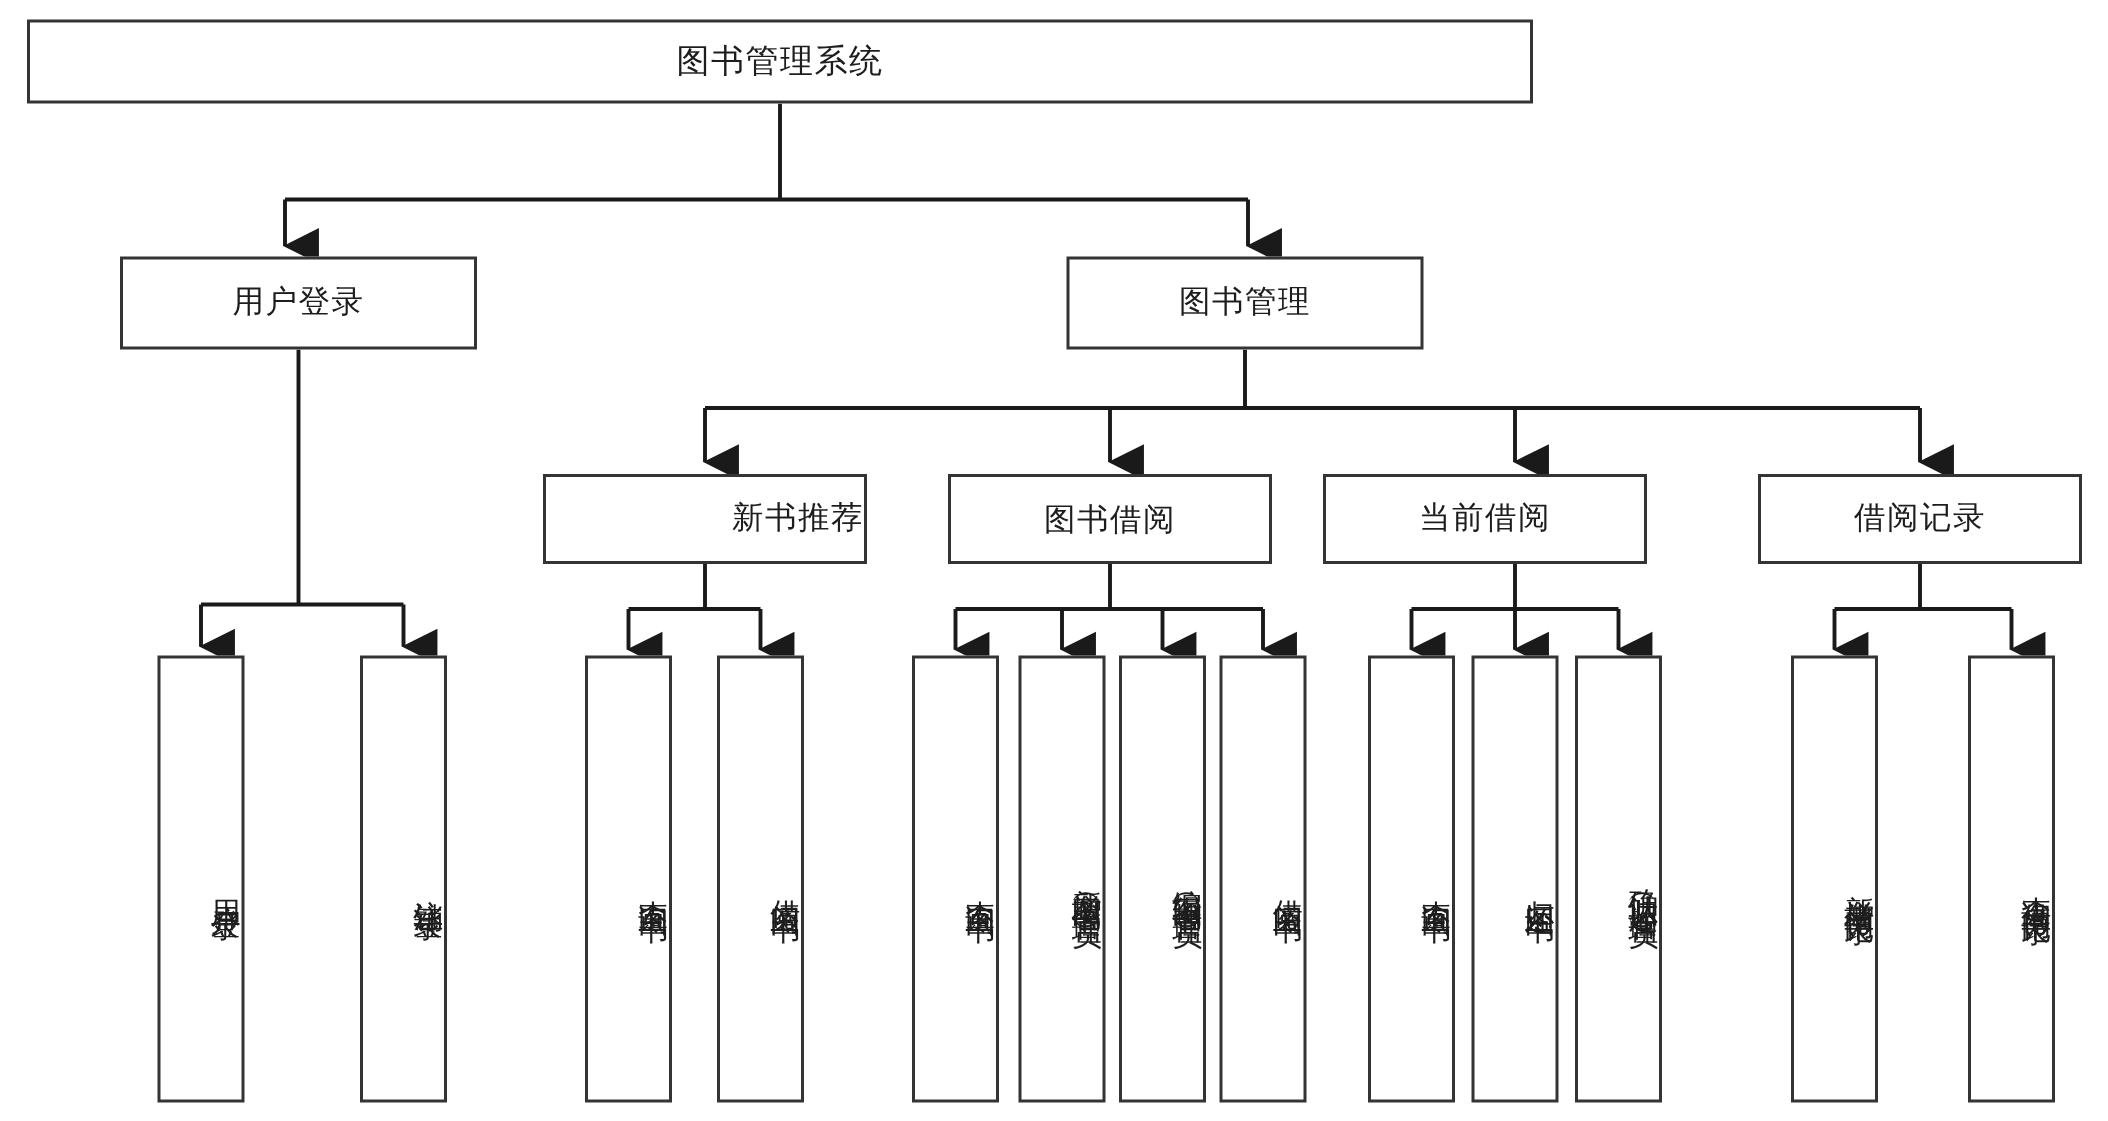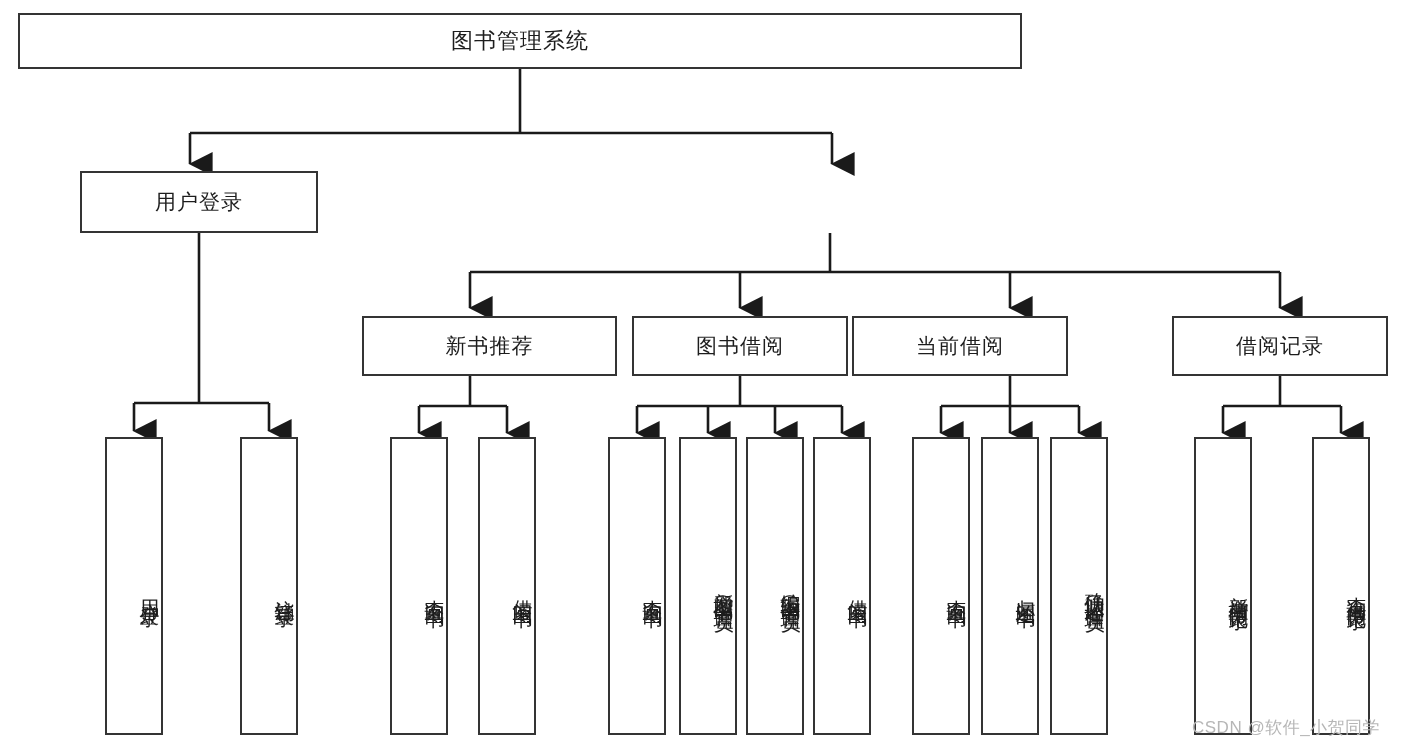--- a/index.html
+++ b/index.html
@@ -120,28 +120,31 @@
     </g>
   </svg>
 
   <div class="node node-h root" style="left:18px; top:13px; width:1004px; height:56px;">
     <span class="label">图书管理系统</span>
   </div>
 
   <div class="node node-h" style="left:80px; top:171px; width:238px; height:62px;">
     <span class="label">用户登录</span>
   </div>
+  <div class="node node-h" style="left:711px; top:171px; width:238px; height:62px;">
+    <span class="label">图书管理</span>
+  </div>
 
-  <div class="node node-h" style="left:362px; top:316px; width:255px; height:60px;">
+  <div class="node node-h" style="left:362px; top:316px; width:216px; height:60px;justify-content:flex-end;">
     <span class="label">新书推荐</span>
   </div>
   <div class="node node-h" style="left:632px; top:316px; width:216px; height:60px;font-family:Liberation Serif, serif;">
     <span class="label">图书借阅</span>
   </div>
-  <div class="node node-h" style="left:852px; top:316px; width:216px; height:60px;">
+  <div class="node node-h" style="left:882px; top:316px; width:216px; height:60px;">
     <span class="label">当前借阅</span>
   </div>
   <div class="node node-h" style="left:1172px; top:316px; width:216px; height:60px;text-align:center;">
     <span class="label">借阅记录</span>
   </div>
 
   <div class="node node-v" style="left:105px; top:437px; width:58px; height:298px;">
     <span class="label">用户登录</span>
   </div>
   <div class="node node-v" style="left:240px; top:437px; width:58px; height:298px;">
@@ -178,15 +181,14 @@
     <span class="label">确认归还（管理员）</span>
   </div>
 
   <div class="node node-v" style="left:1194px; top:437px; width:58px; height:298px;">
     <span class="label">新增借阅记录</span>
   </div>
   <div class="node node-v" style="left:1312px; top:437px; width:58px; height:298px;">
     <span class="label">查询借阅记录</span>
   </div>
 
-  <div class="watermark" style="left:1192px; top:716px;">CSDN @软件_小贺同学</div>
 
 </div>
 
 </body></html>

